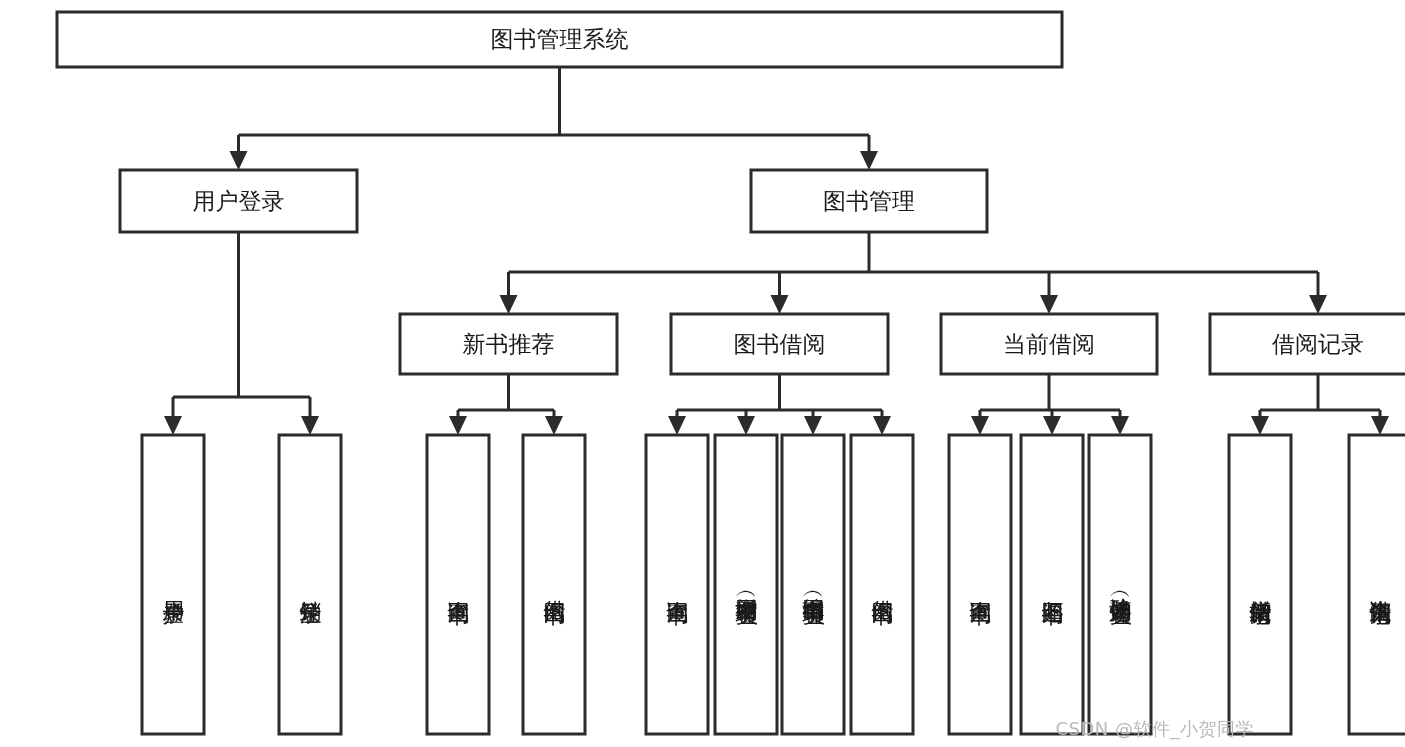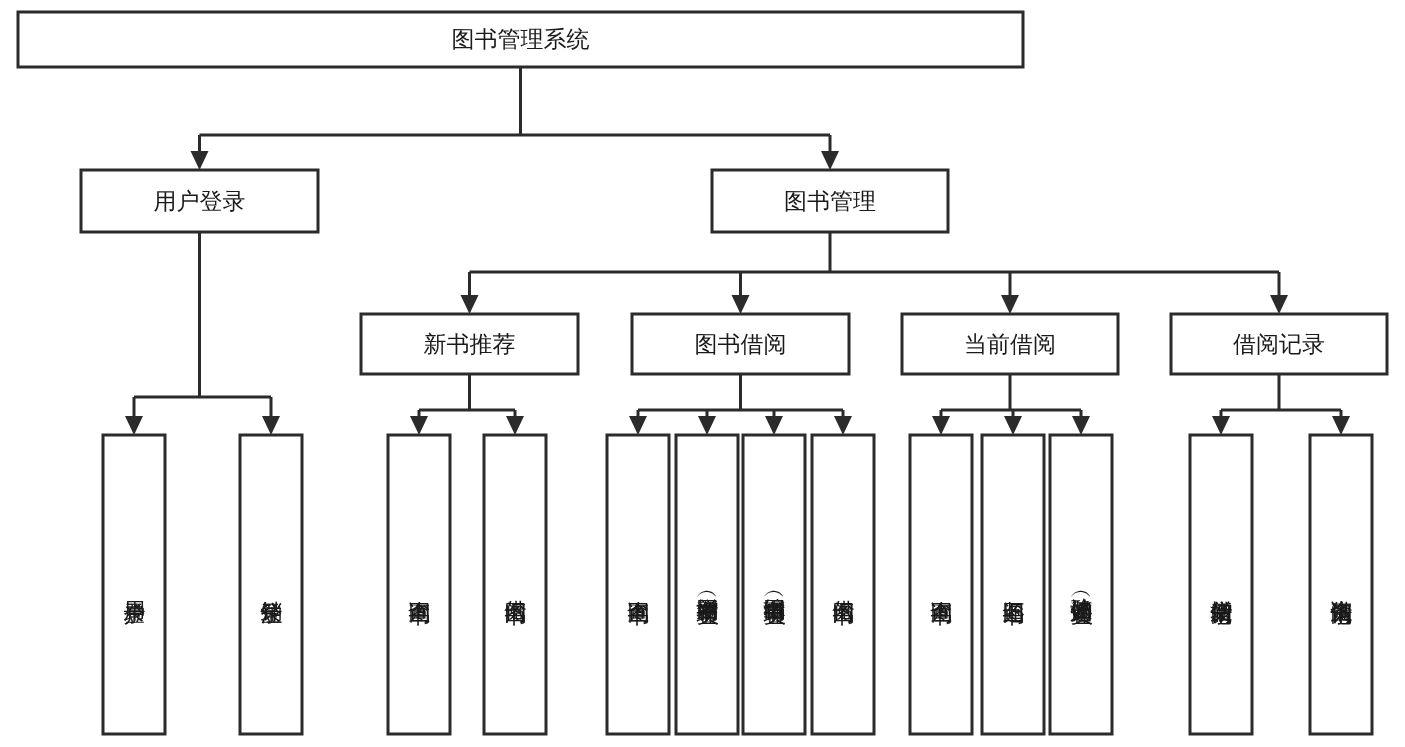--- a/index.html
+++ b/index.html
@@ -1,18 +1,18 @@
 <!DOCTYPE html>
 <html><head>
 <meta charset="utf-8">
 <style>
   html,body{margin:0;padding:0;background:#ffffff;}
   body{width:1405px;height:747px;overflow:hidden;
        font-family:"DejaVu Sans","Liberation Sans",sans-serif;}
-  #diagram-root{position:relative;width:1223px;height:747px;background:#fff;}
+  #diagram-root{position:relative;width:1223px;height:747px;background:#fff;margin-left:39px;}
   svg{display:block;}
   .node-rect{fill:#ffffff;stroke:#2b2b2b;stroke-width:3;}
   .conn{stroke:#2b2b2b;stroke-width:3;fill:none;stroke-linecap:butt;}
   .arrow-head{fill:#2b2b2b;stroke:none;}
   .node-label-h{font-size:23px;fill:#1a1a1a;text-anchor:middle;
       dominant-baseline:middle;font-family:"DejaVu Sans","Liberation Sans",sans-serif;}
   .leaf-wrap{position:absolute;display:flex;align-items:center;justify-content:center;
       pointer-events:none;}
   .leaf-text{writing-mode:vertical-rl;text-orientation:upright;
       font-size:22px;line-height:1.22;color:#1a1a1a;letter-spacing:1px;
@@ -148,13 +148,14 @@
         <div class="leaf-text">确认归还（管理员）</div>
       </div>
       <div class="leaf-wrap" style="left: 1190px; top: 435px; width: 62px; height: 299px;">
         <div class="leaf-text">新增借阅记录</div>
       </div>
       <div class="leaf-wrap" style="left: 1310px; top: 435px; width: 62px; height: 299px;">
         <div class="leaf-text">查询借阅记录</div>
       </div>
     </div>
 
+  <div class="watermark">CSDN @软件_小贺同学</div>
 </div>
 
 </body></html>

